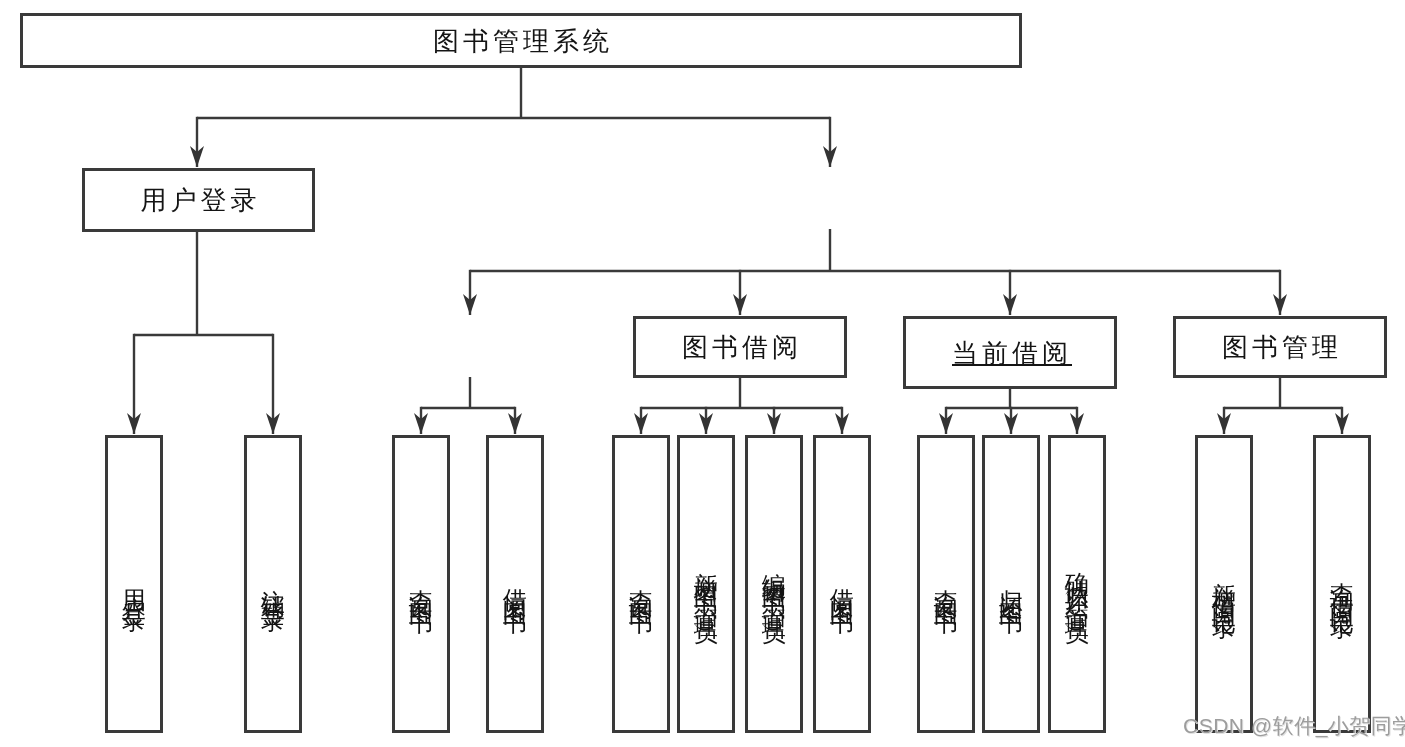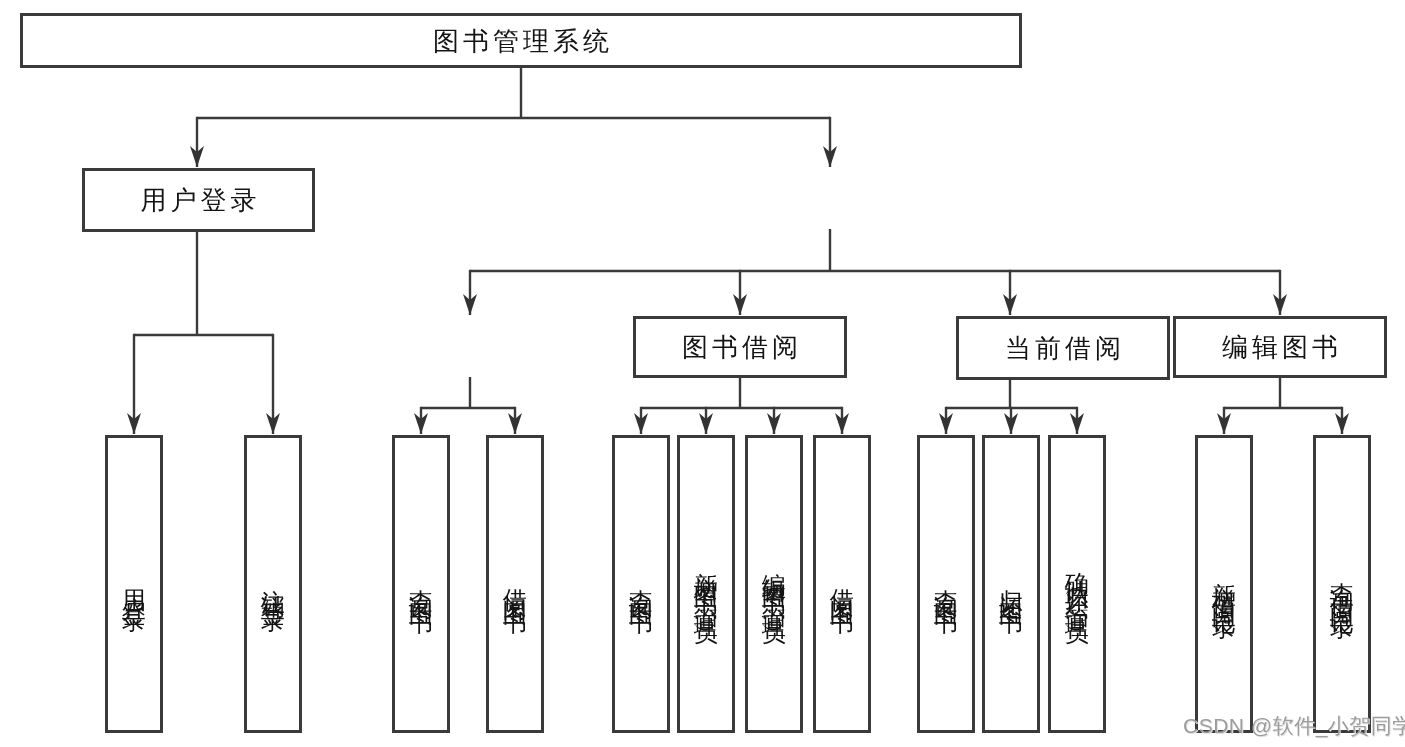--- a/index.html
+++ b/index.html
@@ -111,25 +111,25 @@
     <span>图书管理系统</span>
   </div>
 
   <div class="box h" style="left:82px; top:168px; width:233px; height:64px;">
     <span>用户登录</span>
   </div>
 
   <div class="box h" style="left:633px; top:316px; width:214px; height:62px;">
     <span>图书借阅</span>
   </div>
-  <div class="box h" style="left:956px; top:316px; width:214px; height:64px;">
+  <div class="box h" style="left:903px; top:316px; width:214px; height:73px;text-decoration:underline;">
     <span>当前借阅</span>
   </div>
   <div class="box h" style="left:1173px; top:316px; width:214px; height:62px;">
-    <span>编辑图书</span>
+    <span>图书管理</span>
   </div>
 
   <div class="box v" style="left:105px; top:435px; width:58px; height:298px;">
     <span>用户登录</span>
   </div>
   <div class="box v" style="left:244px; top:435px; width:58px; height:298px;">
     <span>注销登录</span>
   </div>
 
   <div class="box v" style="left:392px; top:435px; width:58px; height:298px;">

